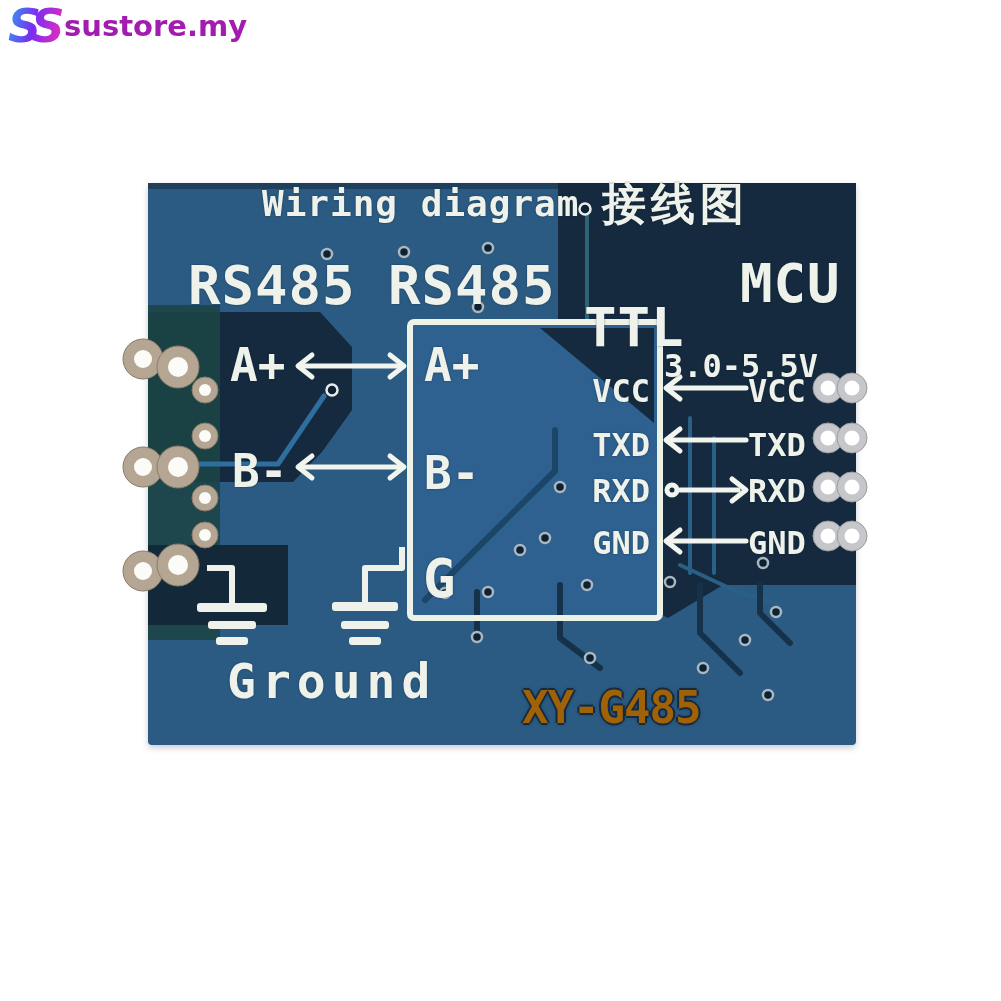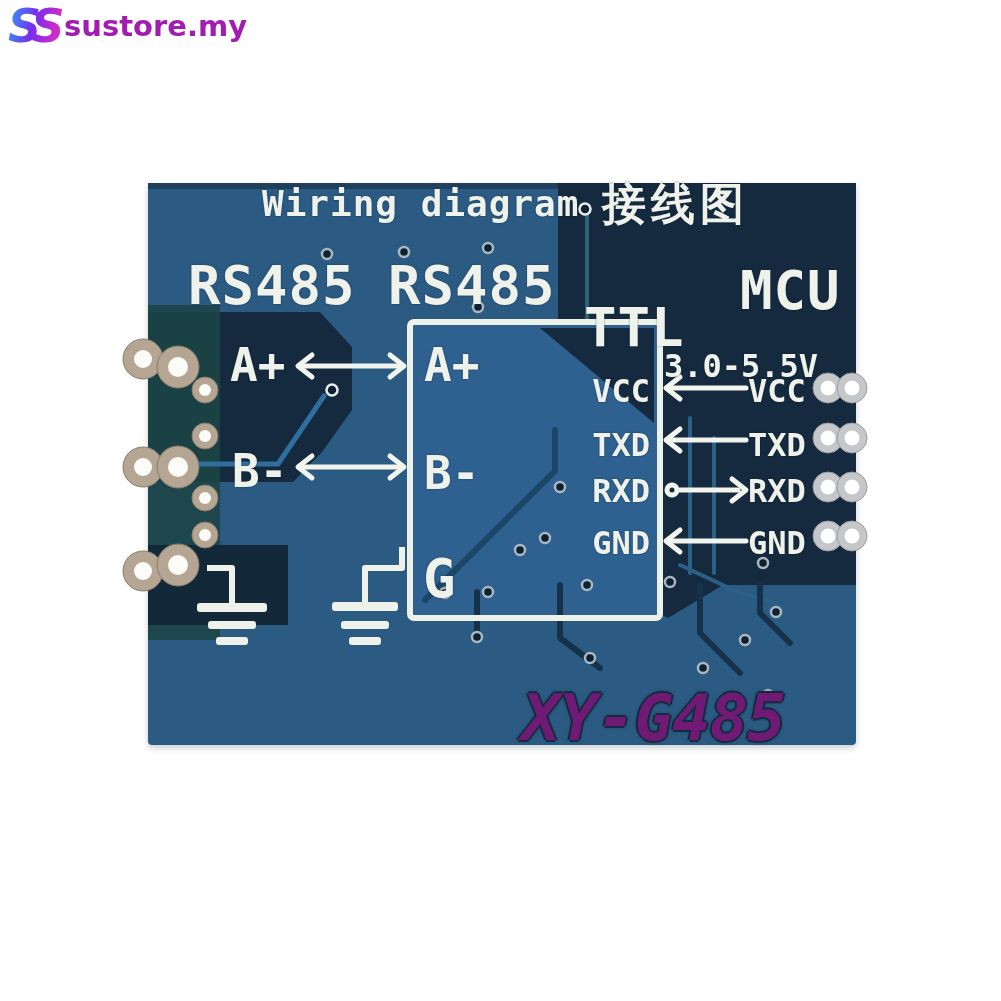--- a/index.html
+++ b/index.html
@@ -14,36 +14,36 @@
        box-shadow:0 3px 6px rgba(40,60,80,.25);}
   #decor{position:absolute;left:0;top:0;overflow:visible;}
   
   .silk{position:absolute;color:#eef2ea;font-weight:bold;line-height:1;white-space:nowrap;
         text-shadow:0 0 2px rgba(10,26,40,.55);}
   .cjk{font-family:"DejaVu Sans", sans-serif;}
   #title-en{left:262px;top:186px;font-size:36px;letter-spacing:1px;}
   #title-zh{left:602px;top:182px;font-size:44px;letter-spacing:5px;}
   .hdr{font-size:54px;letter-spacing:1px;}
   #hdr-0{left:188px;top:259px;} #hdr-1{left:388px;top:259px;}
-  #hdr-2{left:584px;top:257px;margin-top:44px;} #hdr-3{left:740px;top:257px;margin-top:7px;}
+  #hdr-2{left:584px;top:257px;margin-top:44px;} #hdr-3{left:740px;top:257px;}
   .bigpin{font-size:46px;}
   #lp-a{left:230px;top:342px;} #lp-b{left:232px;top:448px;}
   #cb-a{left:424px;top:342px;} #cb-b{left:424px;top:450px;}
   #cb-g{left:423px;top:552px;font-size:54px;}
   .pinlbl{font-size:32px;width:82px;text-align:right;}
   #il-0{left:568px;top:375px;} #il-1{left:568px;top:429px;}
   #il-2{left:568px;top:475px;} #il-3{left:568px;top:527px;}
   .outlbl{font-size:32px;width:80px;text-align:left;}
   #ol-0{left:748px;top:375px;} #ol-1{left:748px;top:429px;}
   #ol-2{left:748px;top:475px;} #ol-3{left:748px;top:527px;}
   #voltage{left:664px;top:350px;font-size:32px;letter-spacing:0px;}
   #ground-en{left:227px;top:657px;font-size:48px;letter-spacing:6px;}
   #ground-zh{left:228px;top:696px;font-size:50px;letter-spacing:20px;}
-  #model{left:522px;top:686px;font-size:64px;letter-spacing:-1px;color:#701a75;
-     text-shadow:-2px 0 0 #142b3f,2px 0 0 #142b3f,0 -2px 0 #142b3f,0 2px 0 #142b3f,0 0 4px #142b3f;font-style:italic;}
+  #model{left:522px;top:686px;font-size:44px;letter-spacing:-1px;color:#a16207;
+     text-shadow:-2px 0 0 #142b3f,2px 0 0 #142b3f,0 -2px 0 #142b3f,0 2px 0 #142b3f,0 0 4px #142b3f;}
 </style>
 </head>
 <body>
 
 <div id="stage">
 
   <svg class="abs" style="left:6px;top:2px;" width="64" height="50" viewBox="0 0 64 50">
     <defs>
       <linearGradient id="lg" x1="0" y1="0" x2="1" y2="0.25">
         <stop offset="0" stop-color="#2aa9f2"></stop>
@@ -239,16 +239,17 @@
   <div class="silk pinlbl" id="il-2">RXD</div>
   <div class="silk pinlbl" id="il-3">GND</div>
 
   <div class="silk outlbl" id="ol-0">VCC</div>
   <div class="silk outlbl" id="ol-1">TXD</div>
   <div class="silk outlbl" id="ol-2">RXD</div>
   <div class="silk outlbl" id="ol-3">GND</div>
 
   <div class="silk" id="voltage">3.0-5.5V</div>
 
+  <div class="silk" id="ground-en">Ground</div>
 
   <div class="silk" id="model">XY-G485</div>
 
 </div>
 
 </body></html>

